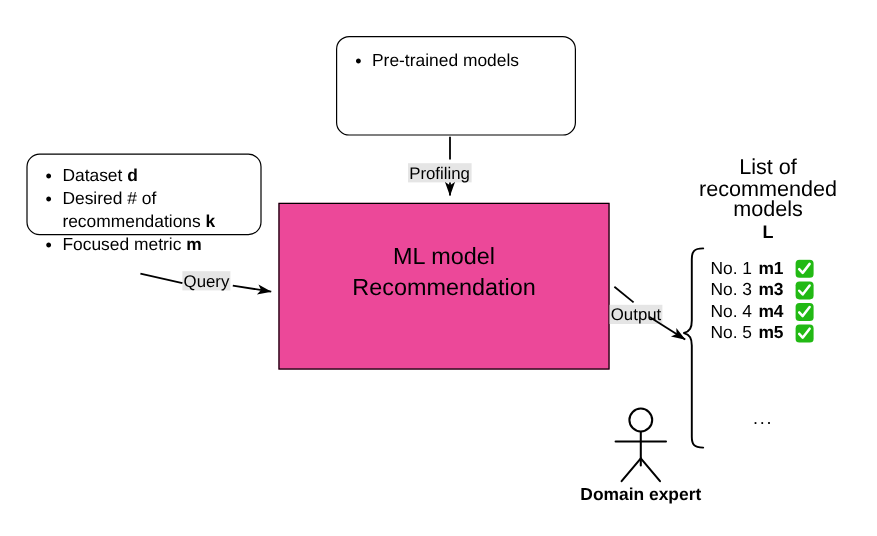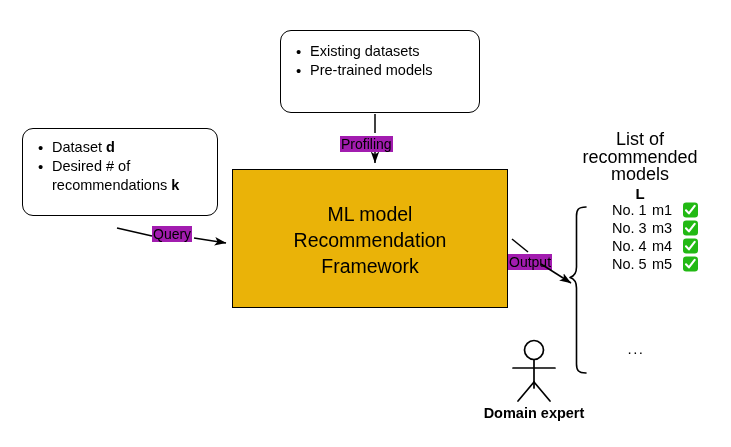--- a/index.html
+++ b/index.html
@@ -25,21 +25,21 @@
     position: absolute;
     border: 1.6px solid #000;
     border-radius: 11px;
     background: #fff;
     box-sizing: border-box;
   }
   .sbox {
     position: absolute;
     border: 1.7px solid #000;
     border-radius: 0;
-    background: #eab308;
+    background: #ec4899;
     box-sizing: border-box;
   }
 
   
   ul.bullets {
     list-style: none;
     margin: 0;
     padding: 0;
   }
   ul.bullets li {
@@ -67,21 +67,21 @@
     text-align: center;
     font-size: 19.5px;
     line-height: 26px;
   }
 
   
   .edge-label {
     position: absolute;
     font-size: 14px;
     line-height: 16px;
-    background: #a21caf;
+    background: #e5e5e5;
     padding: 0 1px;
     white-space: nowrap;
   }
 
   
   .list-heading {
     position: absolute;
     text-align: center;
     font-size: 18px;
     line-height: 17.5px;
@@ -98,21 +98,21 @@
     position: absolute;
     font-size: 14.5px;
   }
   .list-row {
     display: flex;
     align-items: center;
     height: 18px;
     white-space: nowrap;
   }
   .row-no { width: 40px; }
-  .row-model { width: 28px; }
+  .row-model { width: 28px; font-weight: bold; }
   .row-mark {
     width: 20px;
     height: 17px;
     display: flex;
     align-items: center;
     justify-content: center;
   }
   .ellipsis {
     position: absolute;
     font-size: 15px;
@@ -137,54 +137,53 @@
     pointer-events: none;
   }
 </style>
 </head>
 <body>
 
 <div id="canvas">
 
   <div class="rbox" style="left:280px; top:30px; width:200px; height:83px;">
     <ul class="bullets" style="margin:11px 0 0 13px;">
-      <li>Existing datasets</li>
       <li>Pre-trained models</li>
     </ul>
   </div>
 
-  <div class="rbox" style="left:22px; top:128px; width:196px; height:88px;">
+  <div class="rbox" style="left:22px; top:128px; width:196px; height:68px;">
     <ul class="bullets" style="margin:9px 0 0 13px;">
       <li><span>Dataset </span><b>d</b></li>
       <li><span>Desired # of
 recommendations </span><b>k</b></li>
+      <li><span>Focused metric </span><b>m</b></li>
     </ul>
   </div>
 
   <div class="sbox" style="left:232px; top:169px; width:276px; height:139px;">
     <div class="center-title" style="top:31px;">
       <div>ML model</div>
       <div>Recommendation</div>
-      <div>Framework</div>
     </div>
   </div>
 
   <div class="edge-label" style="left:340px; top:136px;">Profiling</div>
 
   <div class="edge-label" style="left:152px; top:226px;">Query</div>
 
   <div class="edge-label" style="left:508px; top:254px;">Output</div>
 
   <div class="list-heading" style="left:578px; top:131px; width:124px;">List of
 recommended
 models</div>
 
   <div class="list-symbol" style="left:578px; top:185px; width:124px;">L</div>
 
-  <div class="list-rows" style="left:592px; top:201px;margin-left:20px;">
+  <div class="list-rows" style="left:592px; top:215px;">
 
     <div class="list-row">
       <span class="row-no">No. 1</span>
       <span class="row-model">m1</span>
       <span class="row-mark">
         <svg width="17" height="16" viewBox="0 0 17 16" aria-hidden="true">
           <rect x="1" y="0.5" width="15" height="15" rx="3.2" ry="3.2" fill="#22b914"></rect>
           <path d="M4 8.3 L6.9 11.4 L12.7 3.9" fill="none" stroke="#ffffff" stroke-width="2.1" stroke-linecap="round" stroke-linejoin="round"></path>
         </svg>
       </span>

